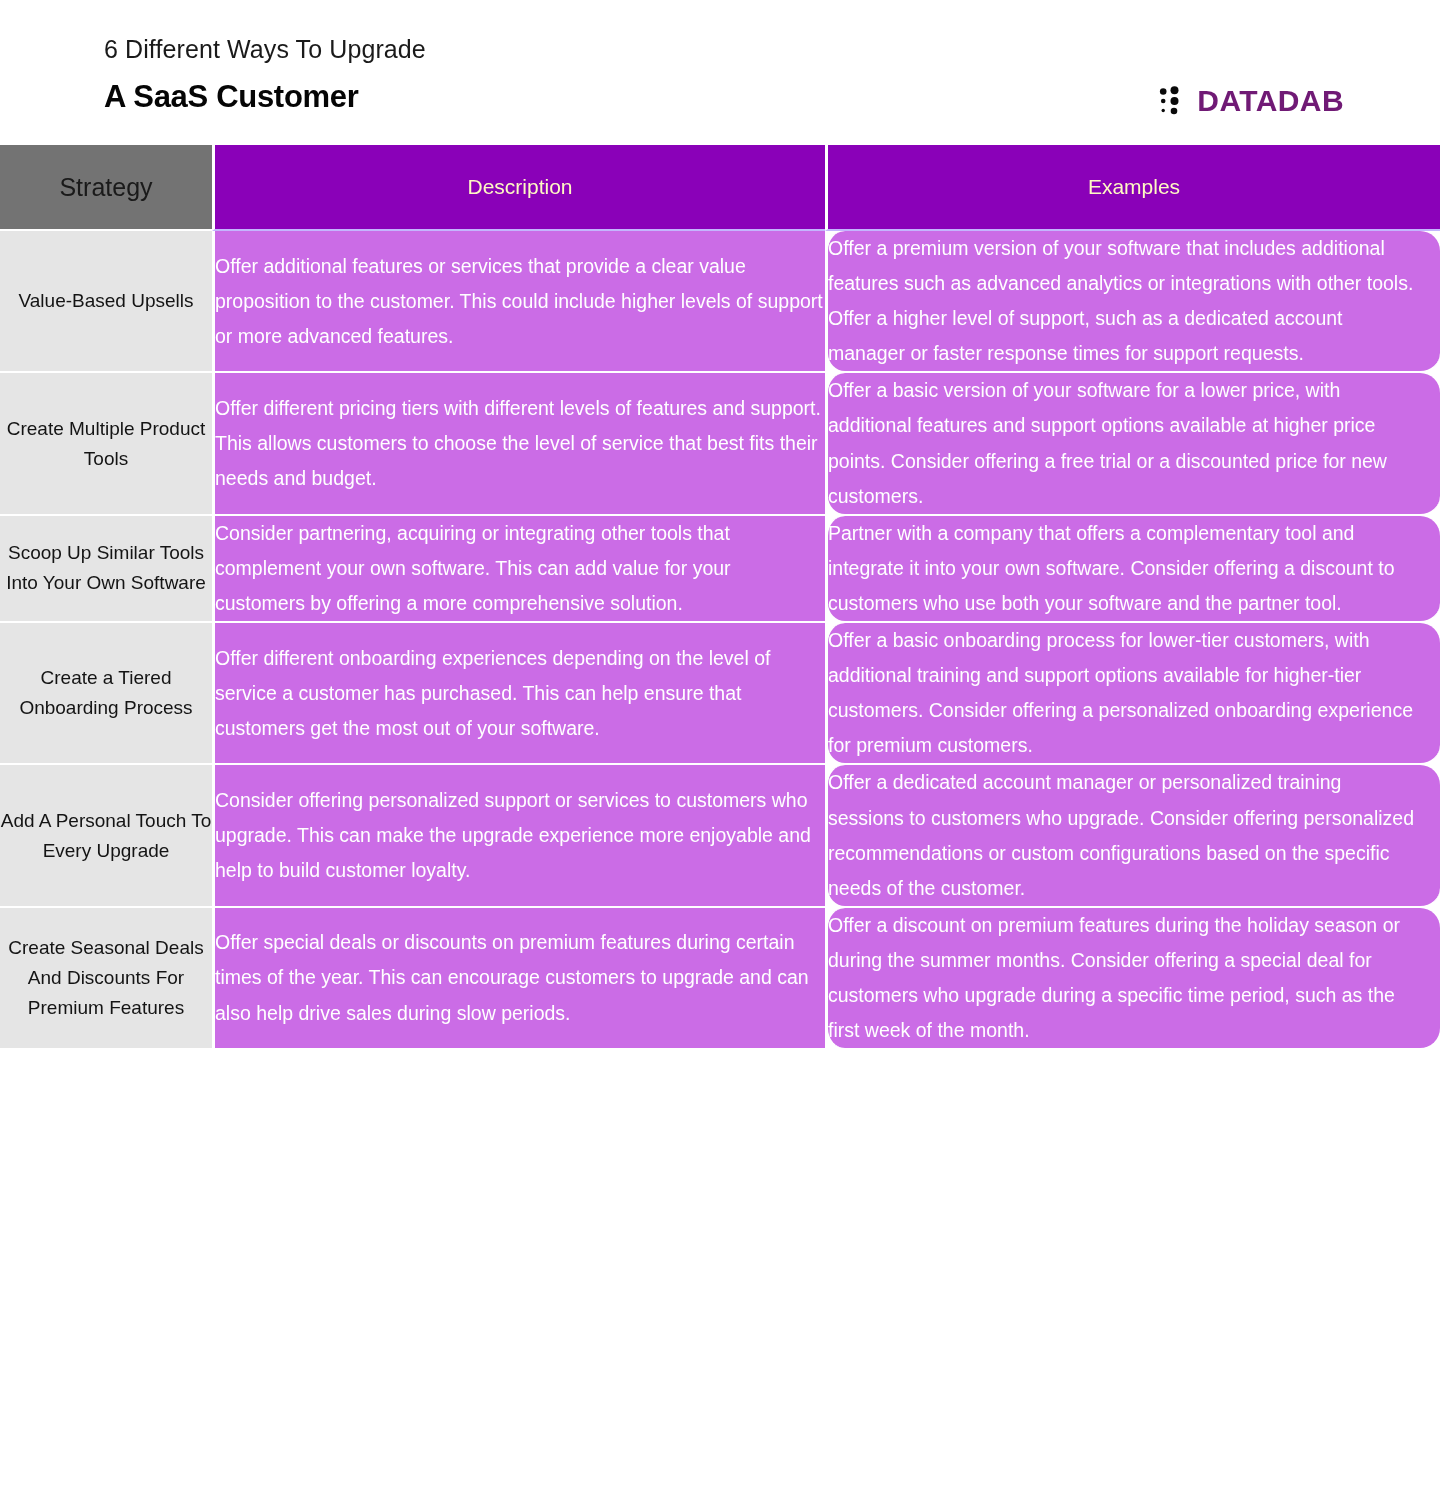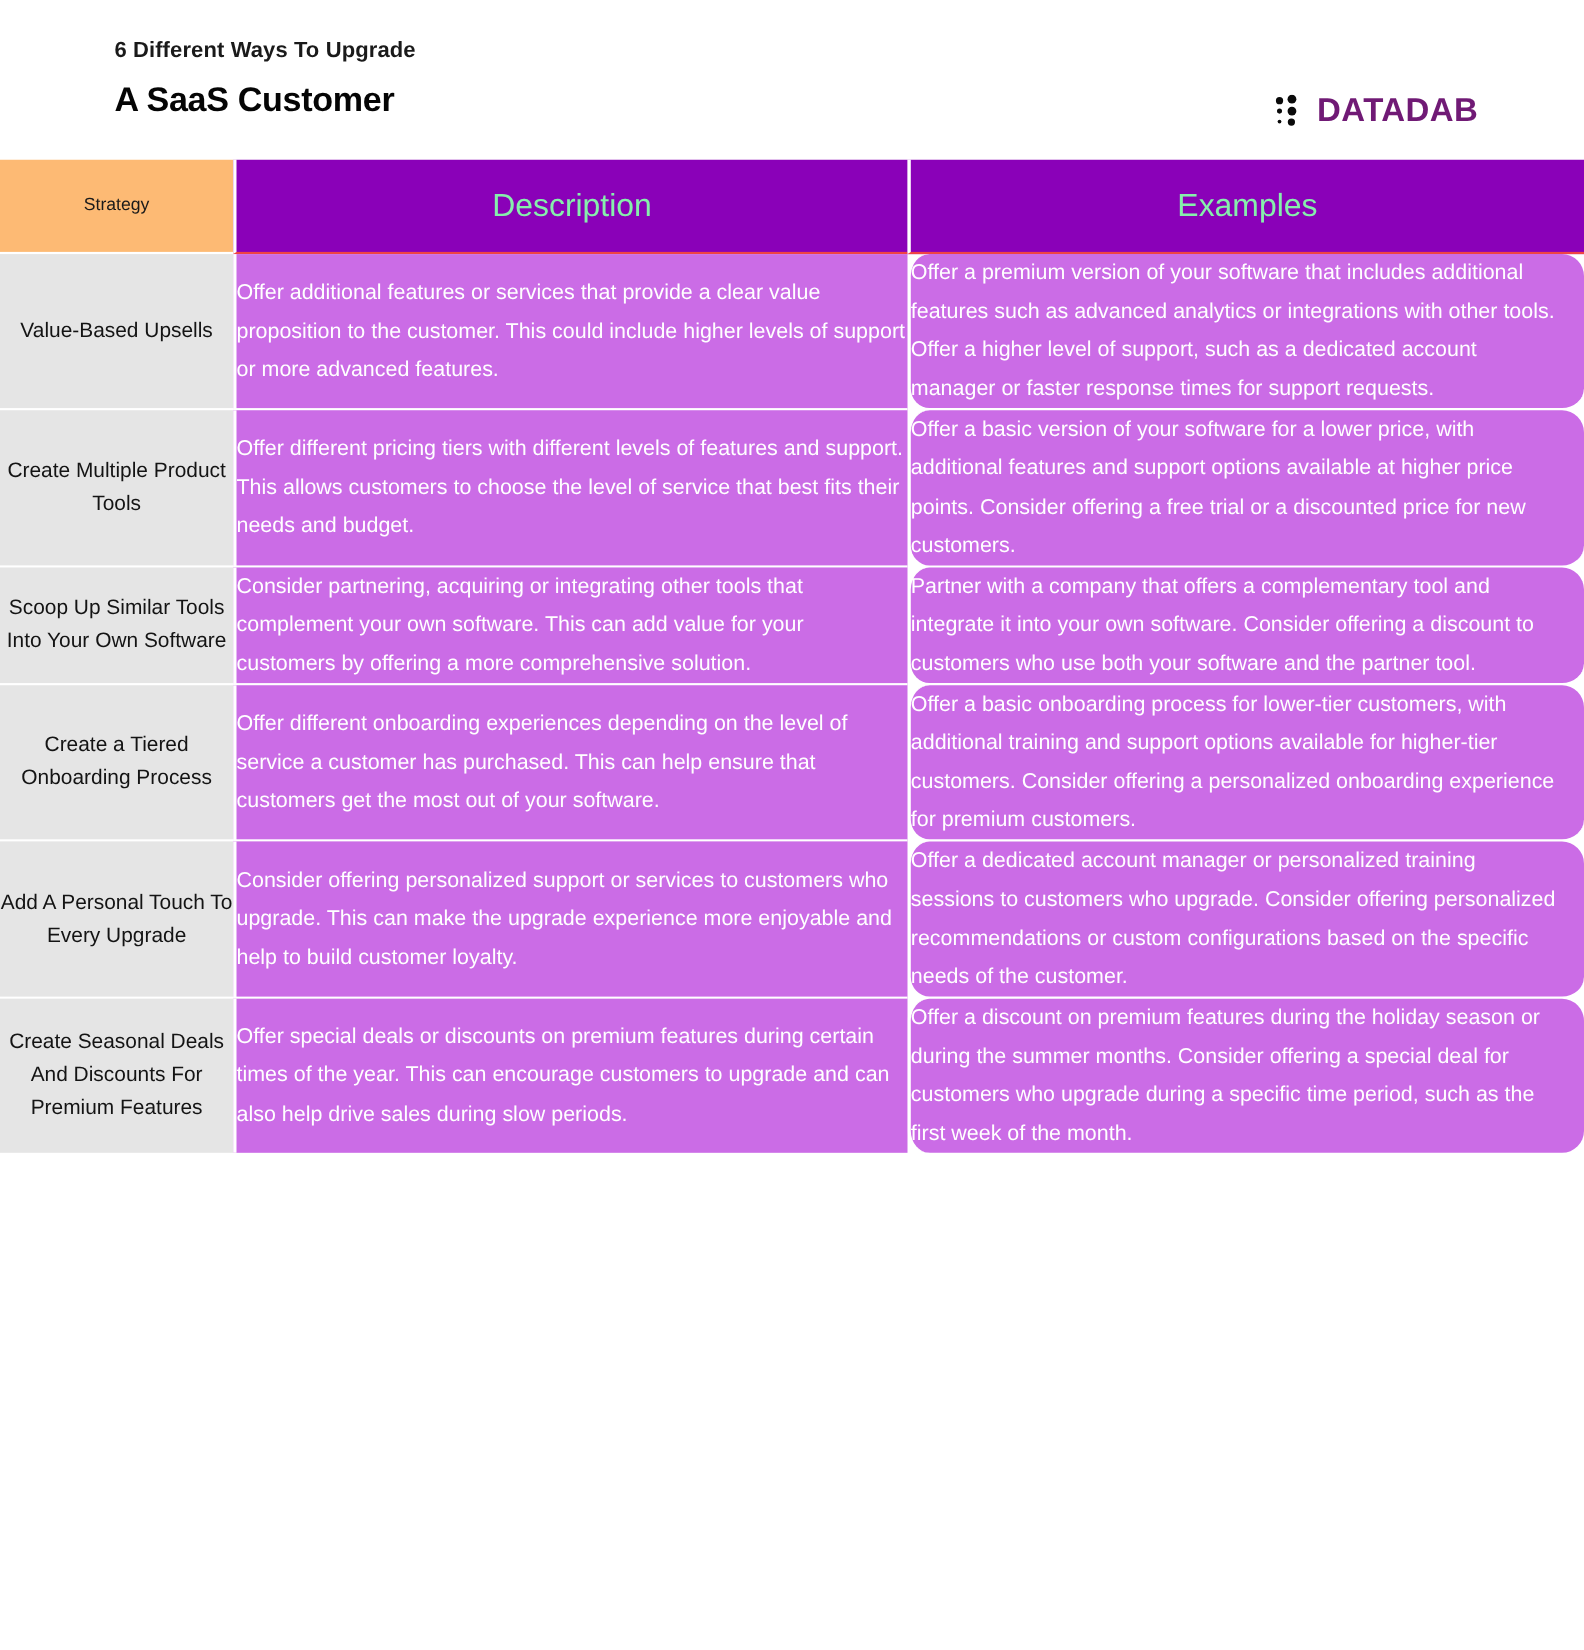--- a/index.html
+++ b/index.html
@@ -27,22 +27,22 @@
     padding: 34px 96px 0 104px;
     display: flex;
     align-items: flex-start;
     justify-content: space-between;
     background: #ffffff;
   }
 
   .titles { display: flex; flex-direction: column; }
 
   .kicker {
-    font-size: 20px;
-    font-weight: 700;
+    font-size: 25px;
+    font-weight: 400;
     color: #1a1a1a;
     letter-spacing: 0.1px;
     line-height: 1.25;
   }
 
   .headline {
     font-size: 31px;
     font-weight: 700;
     color: #050505;
     letter-spacing: -0.3px;
@@ -85,37 +85,37 @@
   .col-examples { width: 615px; }
 
   .tbl th, .tbl td {
     vertical-align: middle;
     padding: 0;
   }
 
   
   .hdr-strategy {
     height: 86px;
-    background: #fdba74;
+    background: #737373;
     color: #1a1a1a;
-    font-size: 16px;
+    font-size: 25px;
     font-weight: 400;
     text-align: center;
     border-bottom: 2px solid #ffffff;
   }
 
   .hdr-purple {
     height: 86px;
     background: #8A01B8;
-    color: #86efac;
-    font-size: 29px;
+    color: #fef9c3;
+    font-size: 21px;
     font-weight: 400;
     text-align: center;
     border-left: 3px solid #ffffff;
-    border-bottom: 2px solid #ef4444;
+    border-bottom: 2px solid #c4b5fd;
   }
 
   
   .cell-strategy {
     background: #e5e5e5;
     color: #141414;
     font-size: 19px;
     font-weight: 400;
     line-height: 1.58;
     text-align: center;

